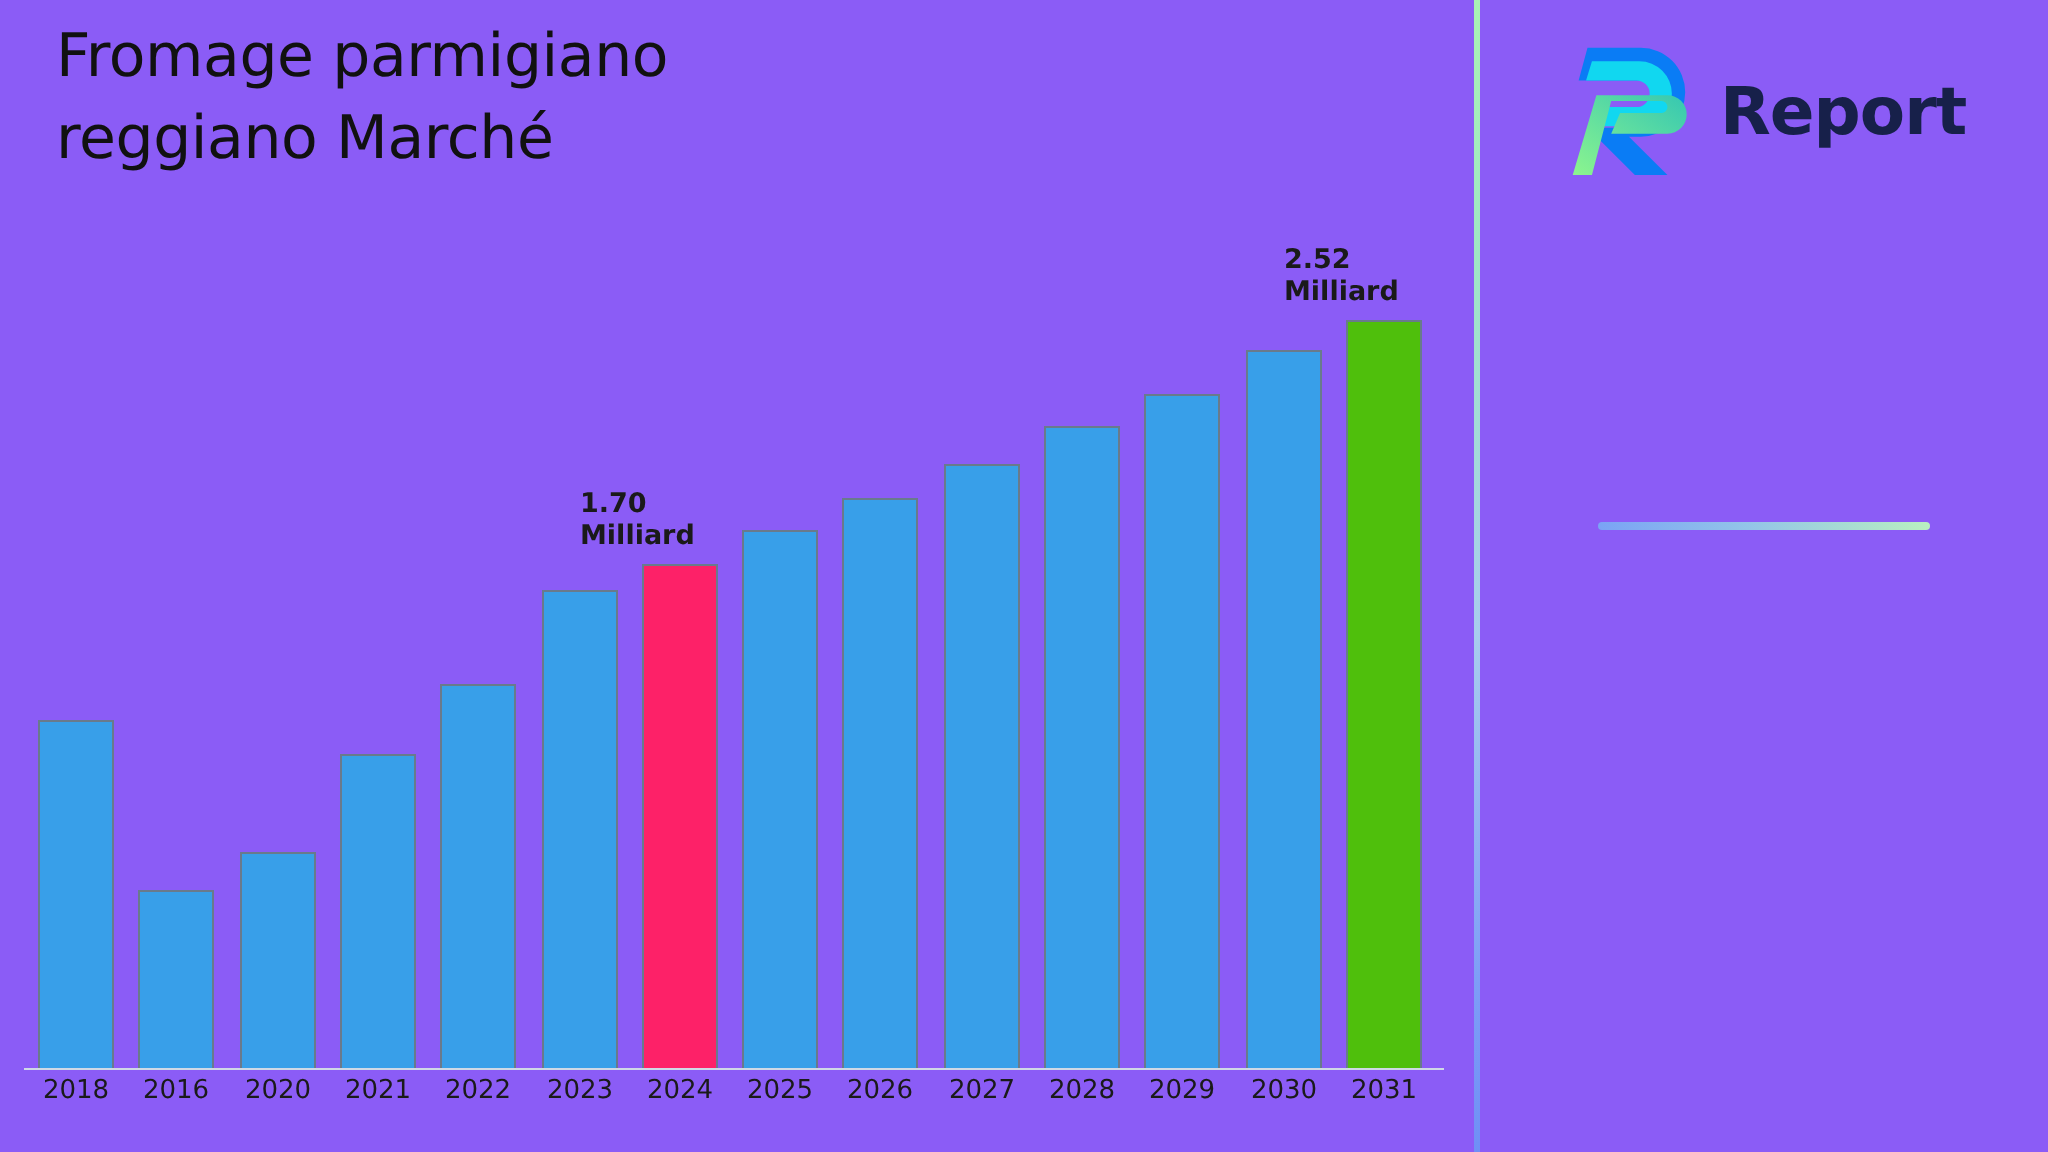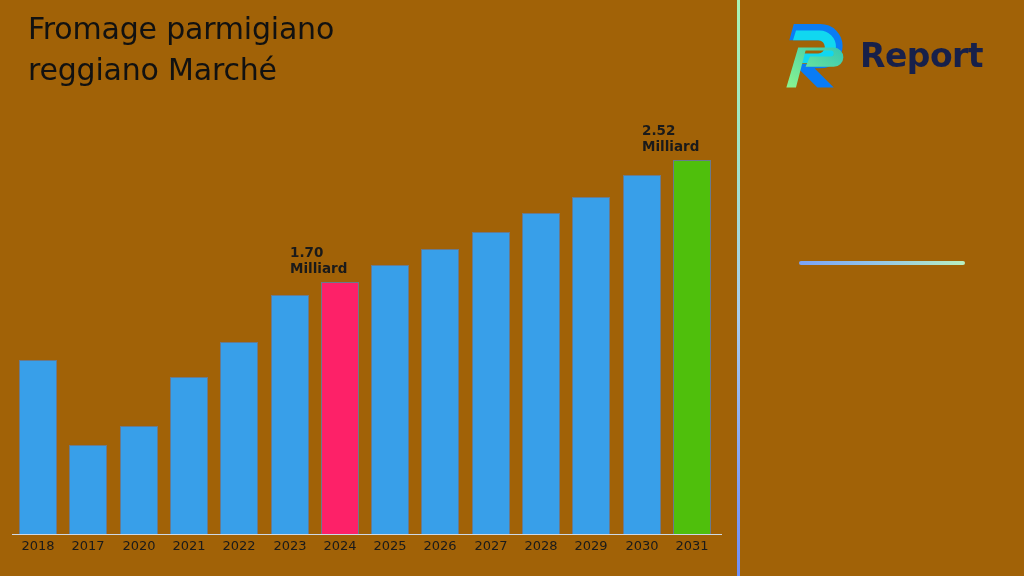--- a/index.html
+++ b/index.html
@@ -11,21 +11,21 @@
     height: 576px;
     background: #eaf1fd;
     font-family: "DejaVu Sans", sans-serif;
     overflow: hidden;
     position: relative;
   }
   #page {
     position: relative;
     width: 1024px;
     height: 576px;
-    background: #a16207;
+    background: #8b5cf6;
   }
 
   
   #left-panel {
     position: absolute;
     left: 0; top: 0;
     width: 738px; height: 576px;
   }
   #chart-title {
     position: absolute;
@@ -188,21 +188,21 @@
           <div class="bar-label" style="left: 290px; top: 114px;">1.70
 Milliard</div>
           <div class="bar-label" style="left: 642px; top: -8px;">2.52
 Milliard</div>
         </div>
       <div id="baseline"></div>
     </div>
 
     <div id="xaxis">
         <div class="xtick" style="left: 8px;">2018</div>
-        <div class="xtick" style="left: 58px;">2017</div>
+        <div class="xtick" style="left: 58px;">2016</div>
         <div class="xtick" style="left: 109px;">2020</div>
         <div class="xtick" style="left: 159px;">2021</div>
         <div class="xtick" style="left: 209px;">2022</div>
         <div class="xtick" style="left: 260px;">2023</div>
         <div class="xtick" style="left: 310px;">2024</div>
         <div class="xtick" style="left: 360px;">2025</div>
         <div class="xtick" style="left: 410px;">2026</div>
         <div class="xtick" style="left: 461px;">2027</div>
         <div class="xtick" style="left: 511px;">2028</div>
         <div class="xtick" style="left: 561px;">2029</div>

